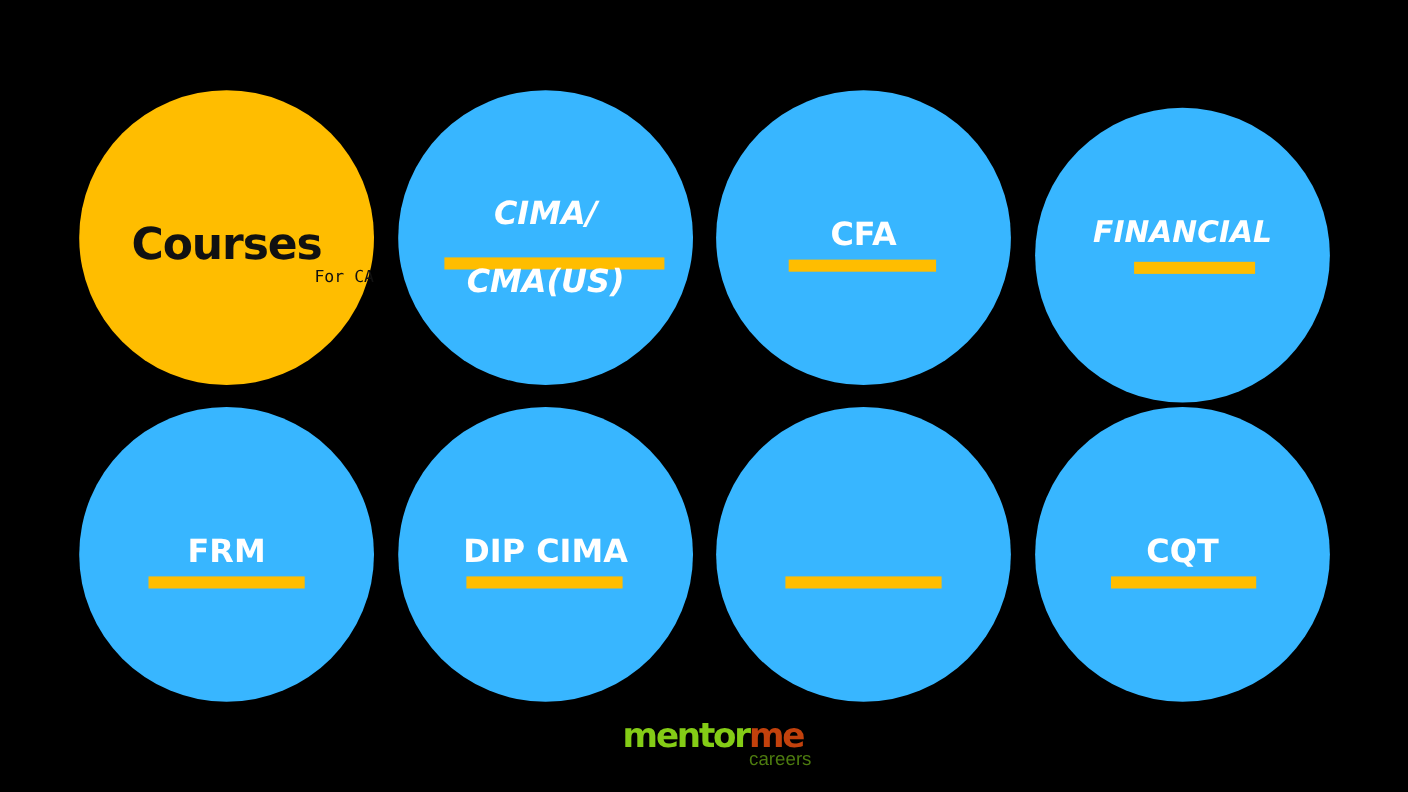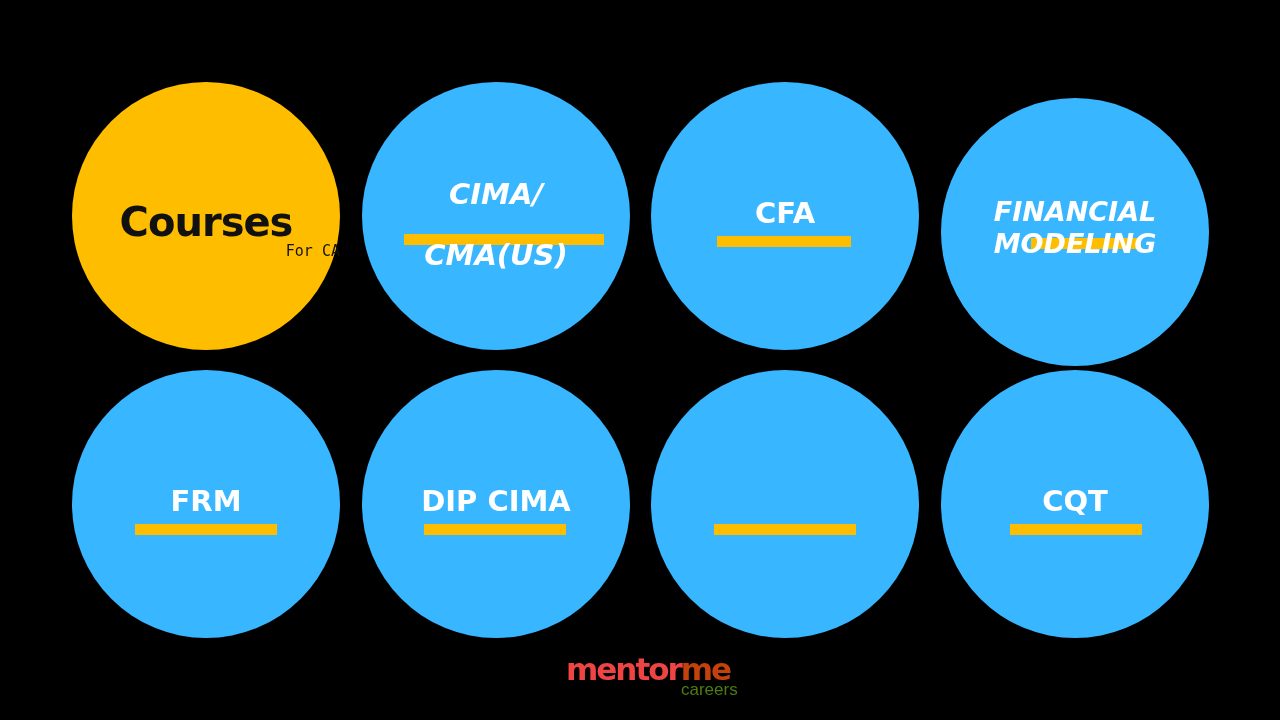--- a/index.html
+++ b/index.html
@@ -7,21 +7,21 @@
     .circle { position:absolute; width:268px; height:268px; border-radius:50%; }
     .yellow { background:#FFBD00; }
     .blue { background:#38B6FF; }
     .title-main { position:absolute; left:0; right:0; text-align:center; font-family:"DejaVu Sans", sans-serif; font-weight:bold; color:#111; font-size:40px; letter-spacing:-1px; top:117px; }
     .title-sub { position:absolute; left:0; right:0; text-align:right; font-family:"DejaVu Sans Mono", monospace; color:#111; font-size:15px; top:160px; }
     .bar { position:absolute; background:#FFBD00; height:11px; }
     .label { position:absolute; left:0; right:0; text-align:center; color:#fff; font-family:"DejaVu Sans", sans-serif; font-weight:bold; font-size:29px; }
     .italic { font-style:italic; font-weight:600; }
     .logo { position:absolute; left:566px; top:652px; width:180px; height:50px; }
     .logo-main { position:absolute; left:0; top:0; font-family:"DejaVu Sans", sans-serif; font-weight:bold; font-size:31px; letter-spacing:-2px; line-height:34px; }
-    .logo-main .w { color:#ef4444; }
+    .logo-main .w { color:#84cc16; }
     .logo-main .y { color:#c2410c; }
     .logo-sub { position:absolute; left:115px; top:28px; color:#4d7c0f; font-family:"Liberation Sans", sans-serif; font-size:17px; }
   </style>
 </head>
 <body>
 
 <div class="circle yellow" style="left:72px; top:82px;">
   <div class="title-main">Courses</div>
   <div class="title-sub">For CA</div>
 </div>
@@ -33,21 +33,20 @@
 </div>
 
 <div class="circle blue" style="left:651px; top:82px;">
   <div class="bar" style="left:66px; width:134px; top:154px;"></div>
   <div class="label" style="top:114px;">CFA</div>
 </div>
 
 <div class="circle blue" style="left:941px; top:98px;">
   <div class="bar" style="left:90px; width:110px; top:140px;"></div>
   <div class="label italic" style="top:98px; font-size:27px; line-height:32px;">FINANCIAL</div>
-  <div class="label italic" style="top:130px; font-size:27px; line-height:32px;">MODELING</div>
 </div>
 
 <div class="circle blue" style="left:72px; top:370px;">
   <div class="bar" style="left:63px; width:142px; top:154px;"></div>
   <div class="label" style="top:114px;">FRM</div>
 </div>
 
 <div class="circle blue" style="left:362px; top:370px;">
   <div class="bar" style="left:62px; width:142px; top:154px;"></div>
   <div class="label" style="top:114px;">DIP CIMA</div>

